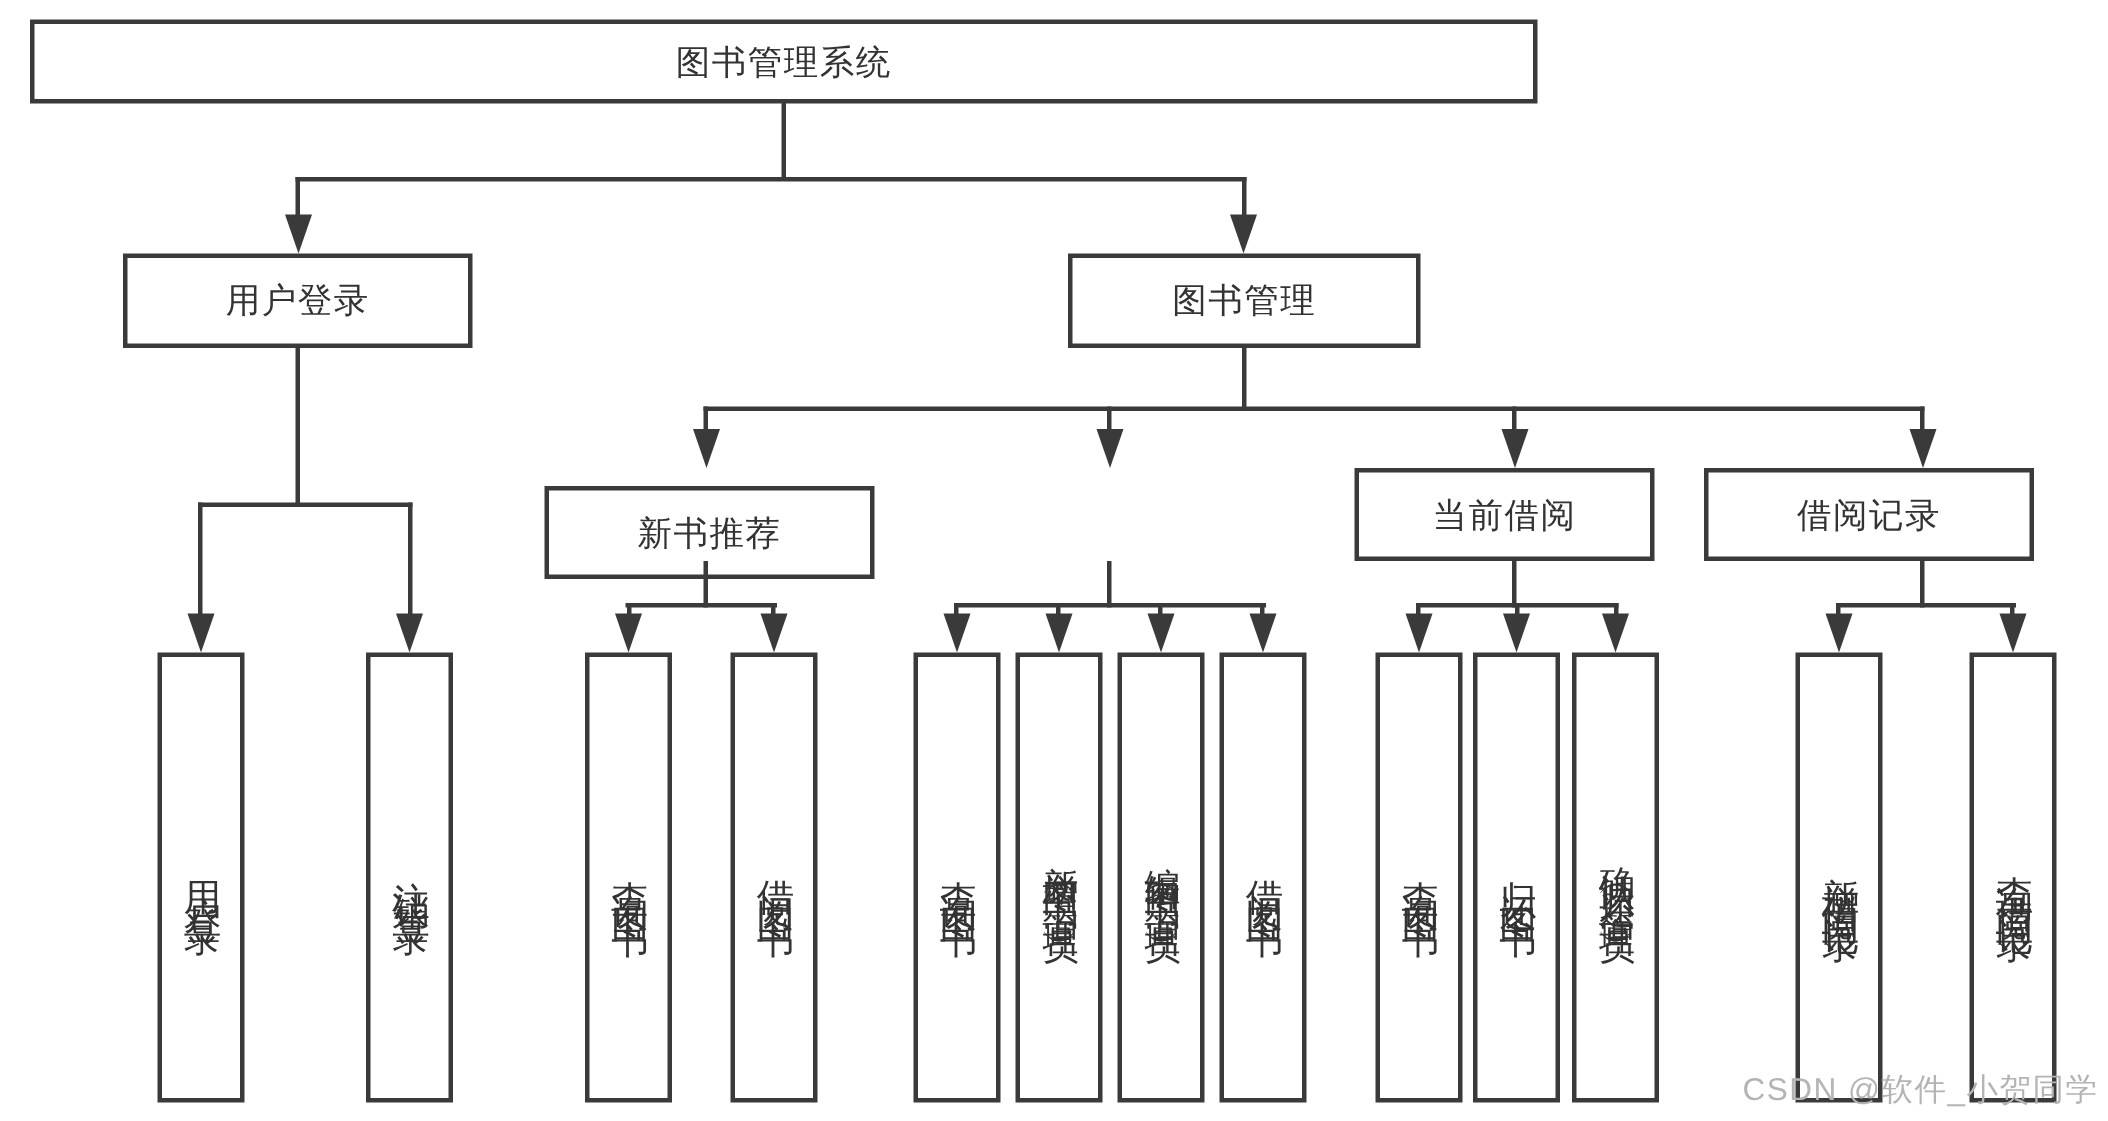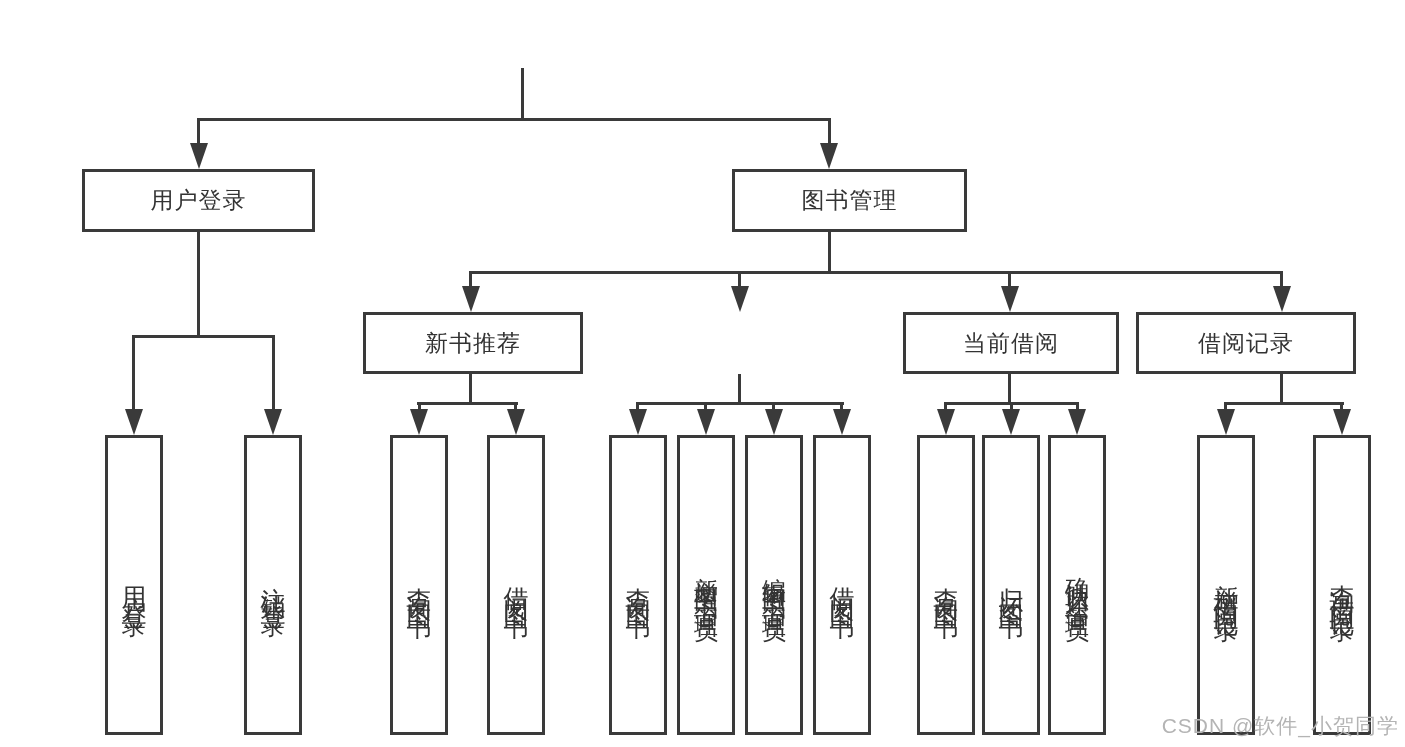--- a/index.html
+++ b/index.html
@@ -54,32 +54,35 @@
     z-index:10;
     letter-spacing:1px;
     white-space:nowrap;
   }
 </style>
 </head>
 <body>
 
 <div id="canvas">
 
+  <div class="box hdr" style="left:20px;top:13px;width:1005px;height:56px;">
+    <span>图书管理系统</span>
+  </div>
 
   <div class="v" style="left:521px;top:68px;height:52px;"></div>
   <div class="h" style="left:197px;top:118px;width:634px;"></div>
   <div class="v" style="left:197px;top:118px;height:28px;"></div>
   <div class="v" style="left:828px;top:118px;height:28px;"></div>
   <div class="arrow" style="left:190px;top:143px;"></div>
   <div class="arrow" style="left:820px;top:143px;"></div>
 
   <div class="box hdr" style="left:82px;top:169px;width:233px;height:63px;">
     <span>用户登录</span>
   </div>
-  <div class="box hdr" style="left:732px;top:169px;width:235px;height:63px;font-family:Liberation Serif, serif;">
+  <div class="box hdr" style="left:712px;top:169px;width:235px;height:63px;font-family:Liberation Serif, serif;">
     <span>图书管理</span>
   </div>
 
   <div class="v" style="left:197px;top:232px;height:105px;"></div>
   <div class="h" style="left:132px;top:335px;width:143px;"></div>
   <div class="v" style="left:132px;top:335px;height:78px;"></div>
   <div class="v" style="left:272px;top:335px;height:78px;"></div>
   <div class="arrow" style="left:125px;top:409px;"></div>
   <div class="arrow" style="left:264px;top:409px;"></div>
 
@@ -87,24 +90,24 @@
   <div class="h" style="left:469px;top:271px;width:814px;"></div>
   <div class="v" style="left:469px;top:271px;height:17px;"></div>
   <div class="v" style="left:738px;top:271px;height:17px;"></div>
   <div class="v" style="left:1008px;top:271px;height:17px;"></div>
   <div class="v" style="left:1280px;top:271px;height:17px;"></div>
   <div class="arrow" style="left:462px;top:286px;"></div>
   <div class="arrow" style="left:731px;top:286px;"></div>
   <div class="arrow" style="left:1001px;top:286px;"></div>
   <div class="arrow" style="left:1273px;top:286px;"></div>
 
-  <div class="box hdr" style="left:363px;top:312px;width:220px;height:62px;">
+  <div class="box hdr" style="left:363px;top:324px;width:220px;height:62px;">
     <span>新书推荐</span>
   </div>
-  <div class="box hdr" style="left:903px;top:312px;width:216px;height:62px;">
+  <div class="box hdr" style="left:903px;top:312px;width:200px;height:62px;">
     <span>当前借阅</span>
   </div>
   <div class="box hdr" style="left:1136px;top:312px;width:220px;height:62px;">
     <span>借阅记录</span>
   </div>
 
   <div class="v" style="left:469px;top:374px;height:31px;"></div>
   <div class="v" style="left:738px;top:374px;height:31px;"></div>
   <div class="v" style="left:1008px;top:374px;height:31px;"></div>
   <div class="v" style="left:1280px;top:374px;height:31px;"></div>

